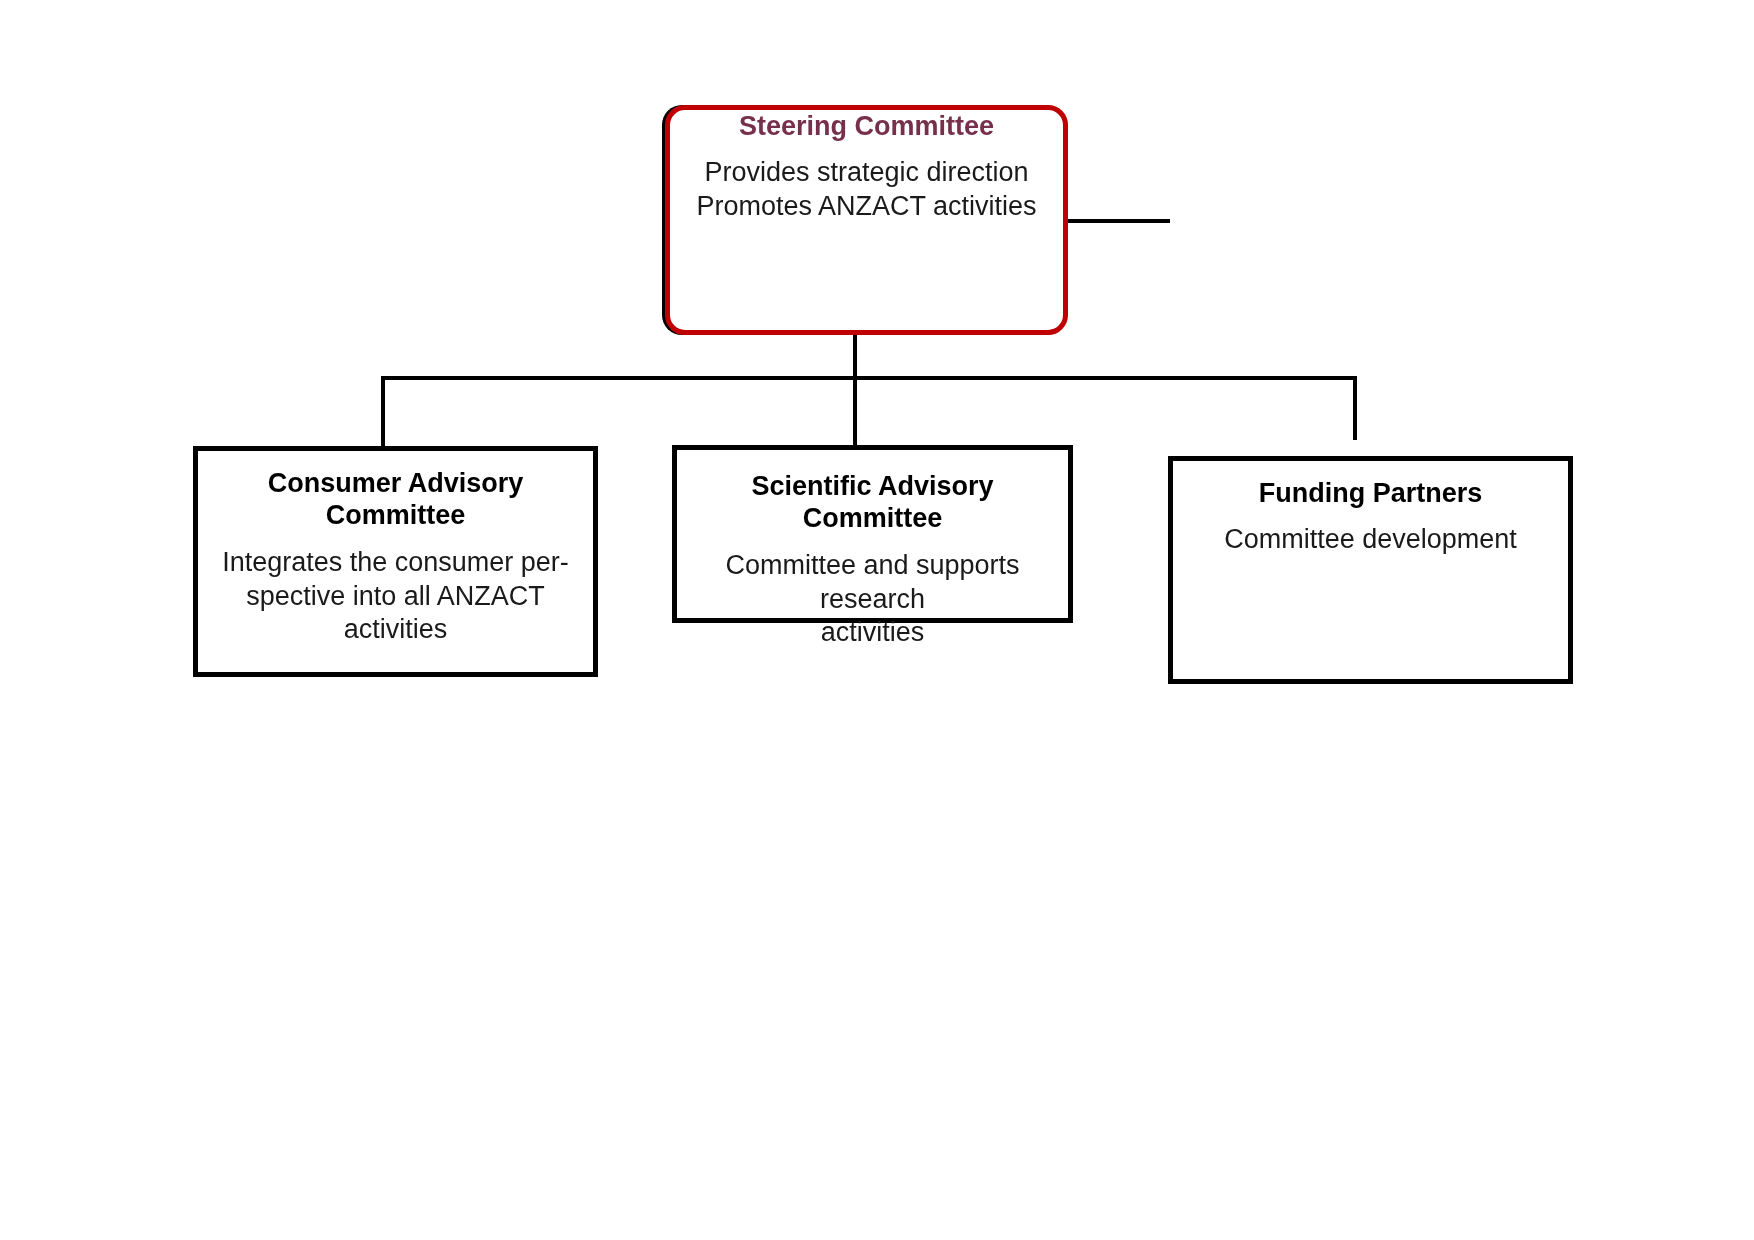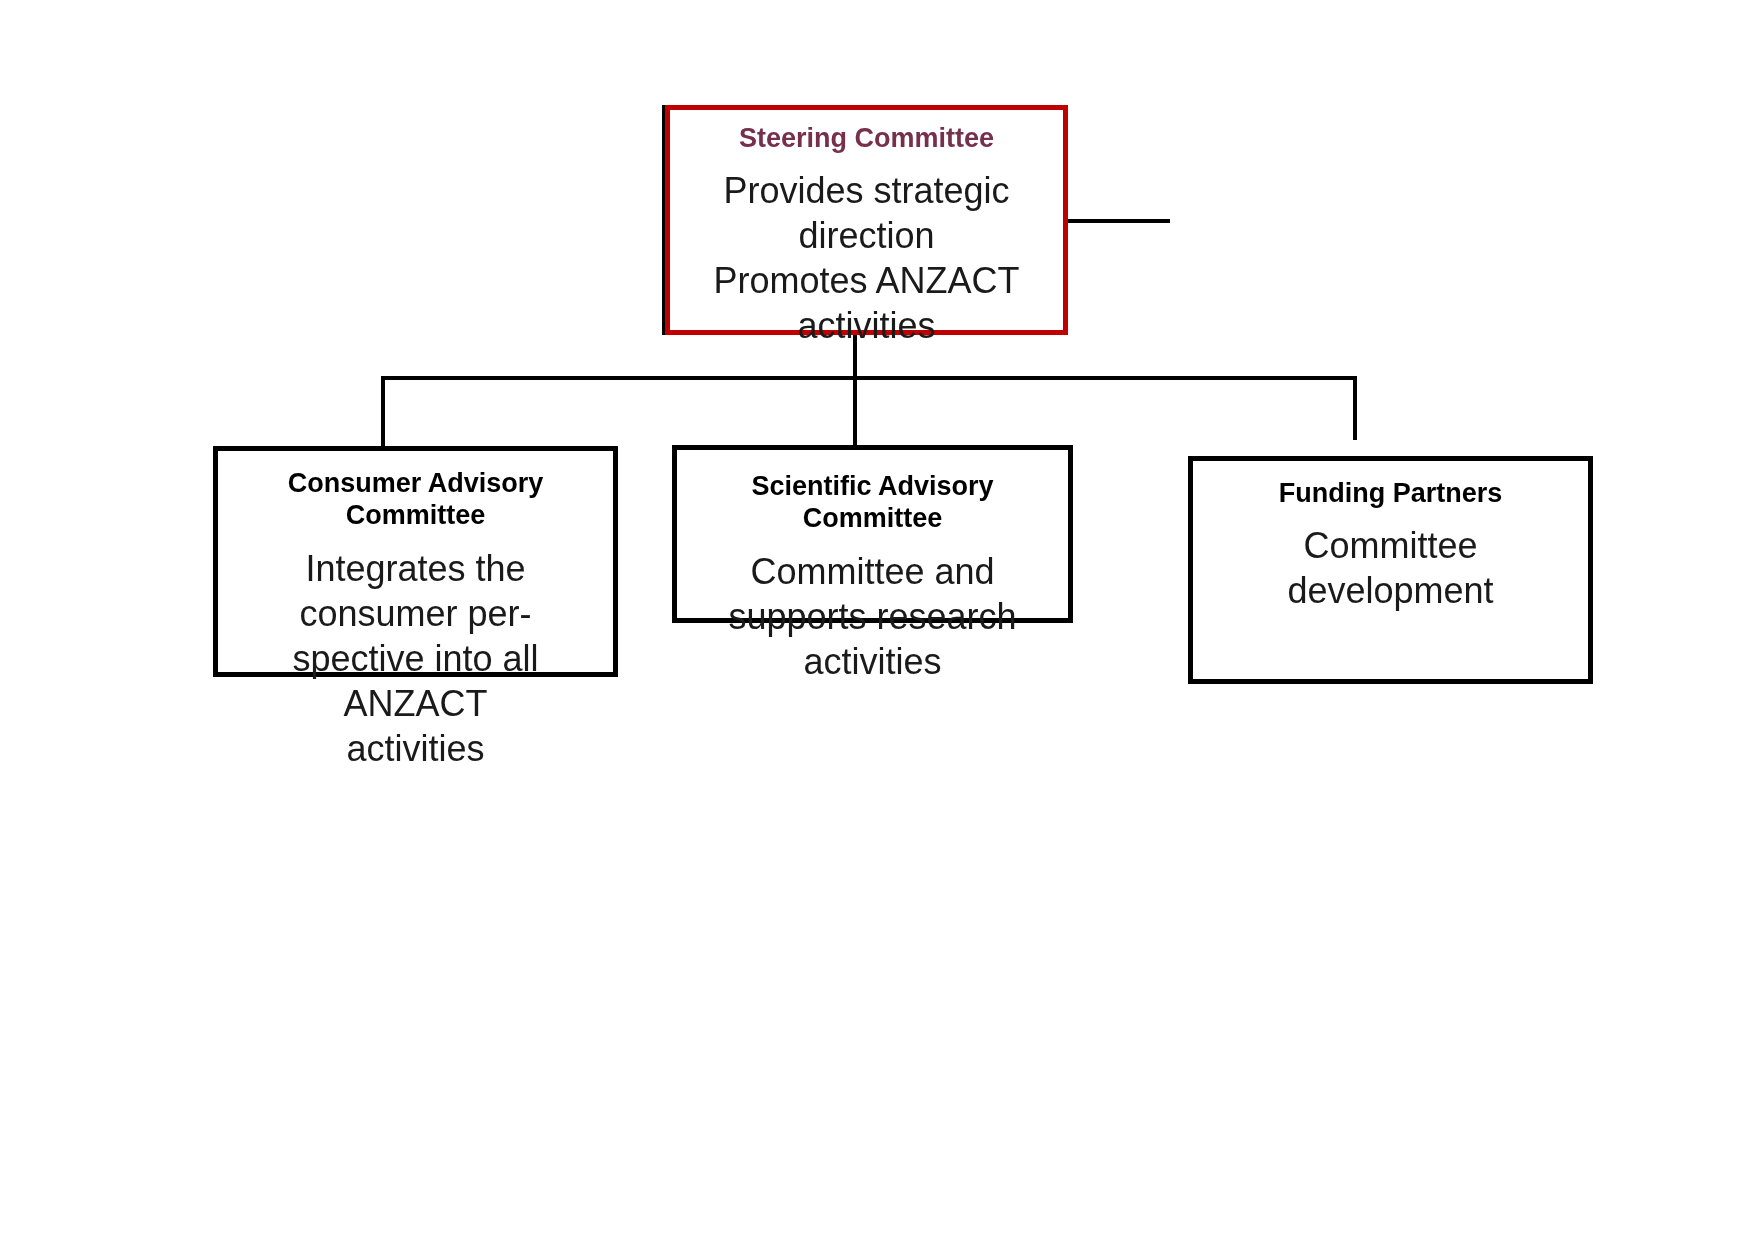--- a/index.html
+++ b/index.html
@@ -33,29 +33,29 @@
     font-size: 27px;
     line-height: 1.2;
     color: #000000;
     padding: 0 10px;
   }
   .node--highlight .node-title {
     color: var(--highlight-title, #77304c);
   }
   .node-body {
     display: block;
-    font-size: 36px;
+    font-size: 27px;
     line-height: 1.25;
     color: #1a1a1a;
     white-space: pre-line;
     margin-top: 14px;
     padding: 0 8px;
   }
-  .pad-top-12 { padding-top: 12px; }
-  .pad-top-16 { padding-top: 16px; margin-left: 20px; }
+  .pad-top-12 { padding-top: 0; border-radius: 20px; }
+  .pad-top-16 { padding-top: 16px; }
   .pad-top-20 { padding-top: 20px; }
   .connector {
     position: absolute;
     background: var(--connector, #000000);
   }
 </style>
 </head>
 <body>
 
 <div id="canvas">

